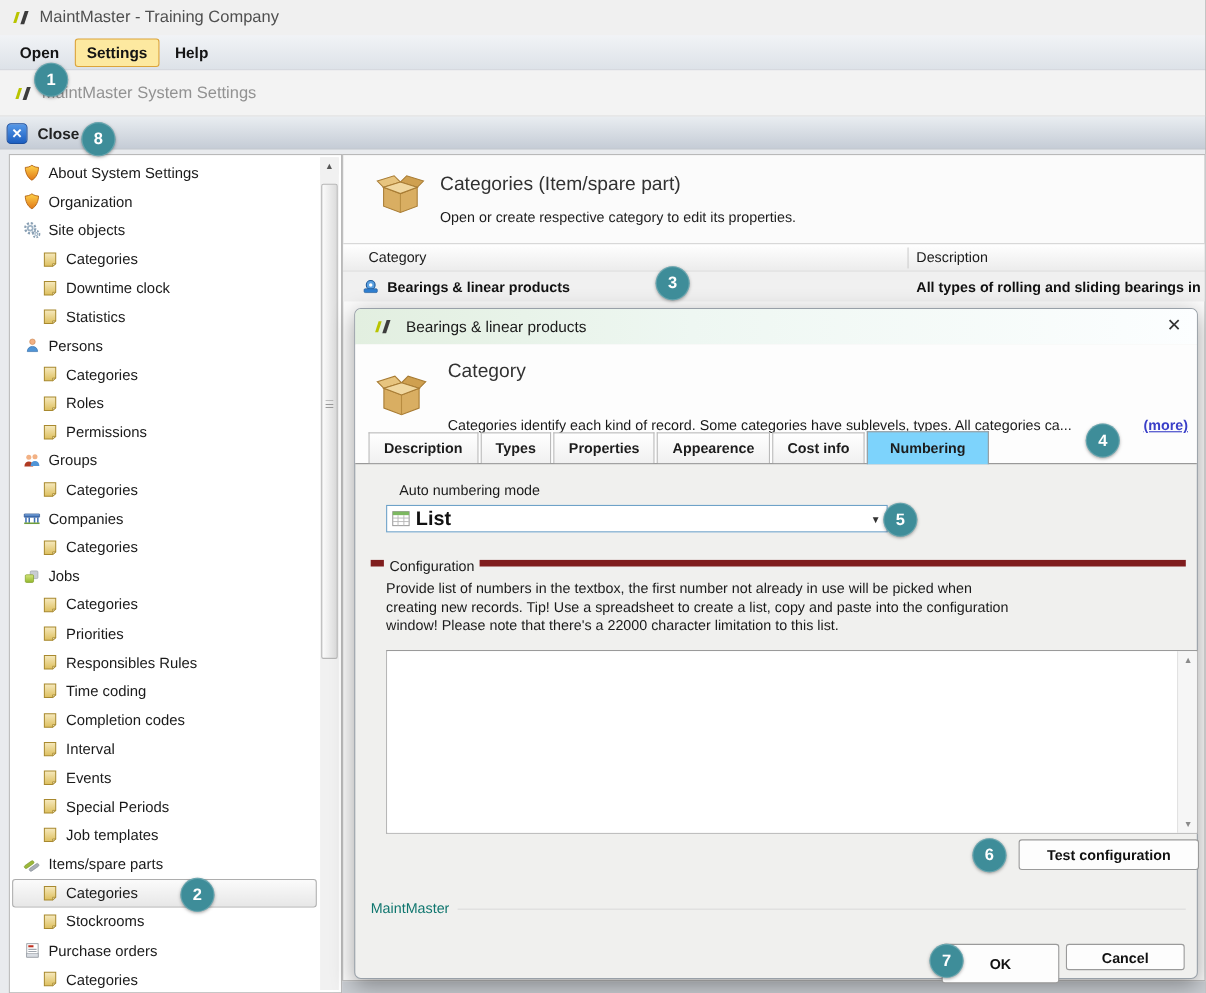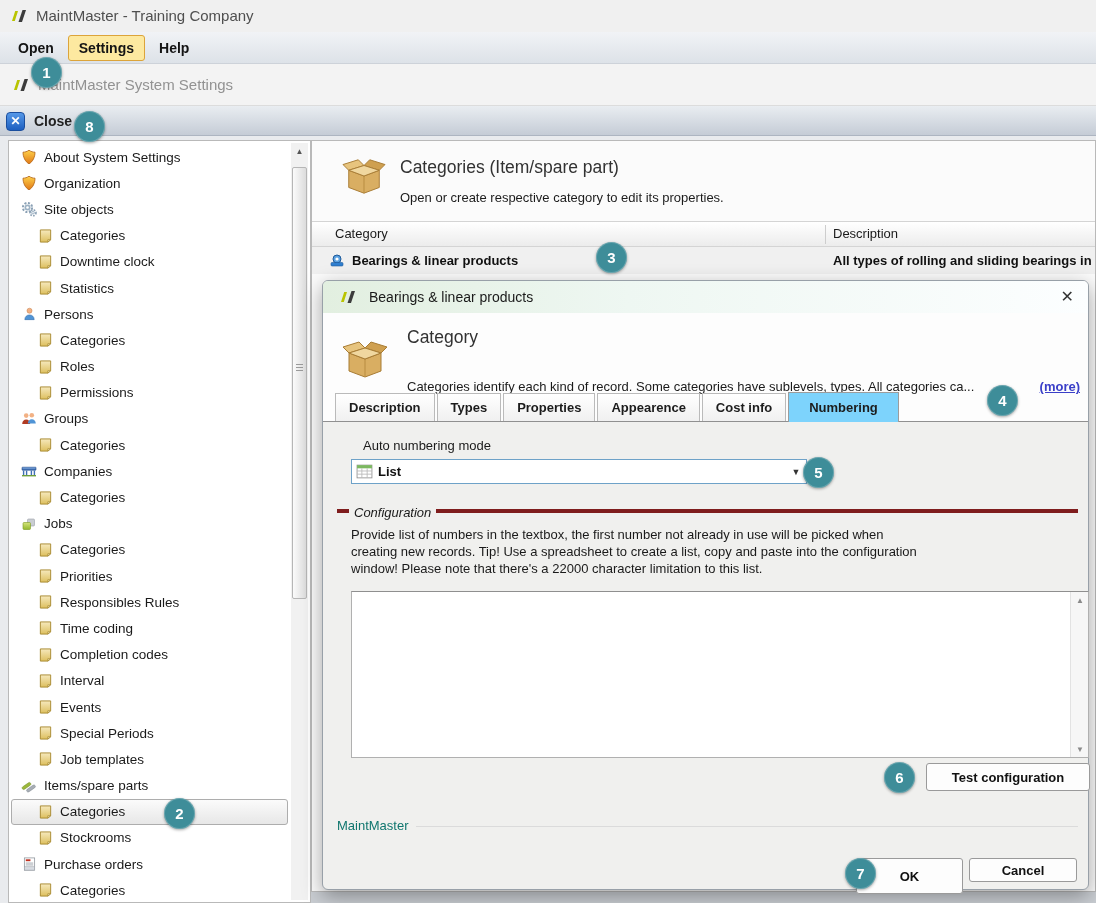--- a/index.html
+++ b/index.html
@@ -74,23 +74,23 @@
   .more-link { position:absolute; right:8px; top:66px; font-size:13px; font-weight:bold; color:#3a3fc8; text-decoration:underline; cursor:pointer; }
   .tabline { position:absolute; left:0; top:140px; right:0; height:1px; background:#909090; }
   .tabs { position:absolute; left:12px; top:112px; height:29px; display:flex; gap:2px; z-index:2; }
   .tab { padding:6px 13px 0; height:28px; background:linear-gradient(#ffffff,#f0f0f0); border:1px solid #bababa; border-bottom:none;
     font-size:13px; font-weight:700; color:#1c1c1c; white-space:nowrap; cursor:default; }
   .tab.active { background:#7dd3fc; border-color:#9c9c9c; height:30px; margin-top:-1px; padding:7px 20px 0; }
   .dlg-body { position:absolute; left:0; top:141px; right:0; bottom:0; border-radius:0 0 5px 5px; }
   .anm-label { position:absolute; left:28px; top:16px; font-size:13px; color:#1a1a1a;margin-left:12px; }
   .combo { position:absolute; left:28px; top:37px; width:456px; height:25px; background:#fff; border:1px solid #6ea2c8; display:flex; align-items:center; cursor:default; }
   .combo-icon { margin-left:4px; width:17px; height:15px; }
-  .combo-value { margin-left:5px; font-size:13px; font-weight:600; color:#111; flex:1; }
+  .combo-value { margin-left:5px; font-size:18px; font-weight:600; color:#111; flex:1; }
   .combo-arrow { width:20px; text-align:center; font-size:9px; color:#333; }
-  .groupbox { position:absolute; left:14px; right:10px; top:87px; border-top:4px solid #7f1d1d;font-style:italic; }
+  .groupbox { position:absolute; left:14px; right:10px; top:87px; border-top:6px solid #7f1d1d; }
   .groupbox-label { position:absolute; left:12px; top:-8px; background:#f0f0ee; padding:0 5px; font-size:13px; color:#1a1a1a; }
   .instructions { position:absolute; left:28px; top:104px; width:578px; font-size:13px; line-height:17px; color:#1a1a1a; }
   .ta-wrap { position:absolute; left:28px; top:169px; width:738px; height:167px; background:#fff; border:1px solid #b0b0b0; border-top-color:#8f8f8f; }
   .ta-wrap textarea { position:absolute; left:0; top:0; width:718px; height:165px; border:none; resize:none; outline:none; overflow:hidden;
     font-family:"Liberation Sans",sans-serif; font-size:13px; }
   .ta-scroll { position:absolute; right:0; top:0; width:18px; height:165px; background:#f6f6f6; border-left:1px solid #e2e2e2; }
   .ta-up,.ta-down { position:absolute; left:0; width:18px; height:16px; display:flex; align-items:center; justify-content:center; font-size:8px; color:#8a8a8a; }
   .ta-up { top:0; } .ta-down { bottom:0; }
   .btn { position:absolute; background:#fdfdfd; border:1px solid #9a9a9a; border-radius:3px;
     font-family:"Liberation Sans",sans-serif; font-size:13px; font-weight:700; color:#111; cursor:default; }

